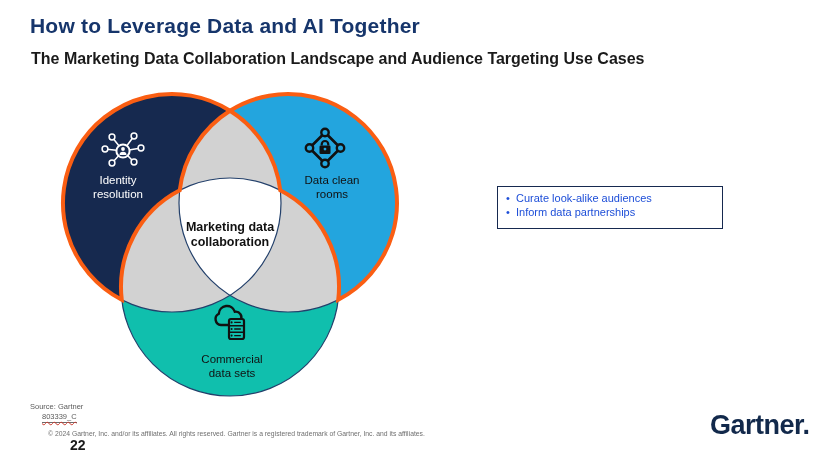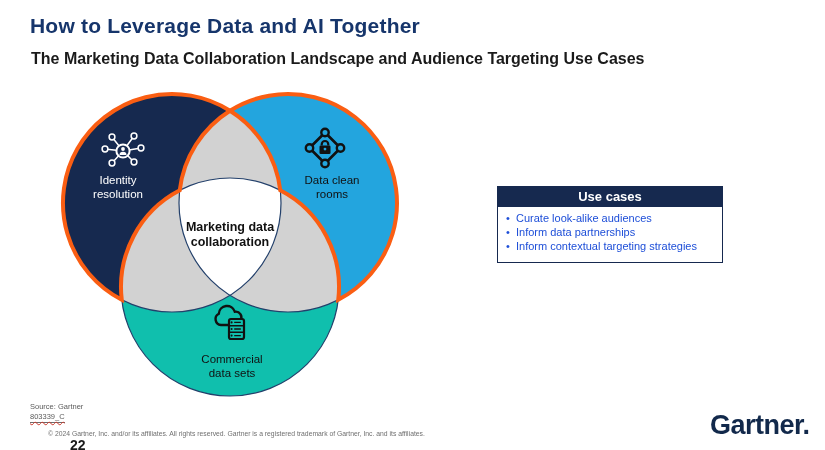--- a/index.html
+++ b/index.html
@@ -16,21 +16,21 @@
   .usecases{position:absolute;left:497px;top:186px;width:226px;background:#fff;
             border:1.6px solid #16294F;box-sizing:border-box;}
   .usecases-header{background:#16294F;color:#fff;font-weight:bold;font-size:13px;
                    text-align:center;padding:2px 0 3px 0;}
   .usecases-body{list-style:none;margin:0;padding:5px 6px 8px 7px;font-size:11px;
                  color:#1d4ed8;line-height:1.26;}
   .usecases-body li{position:relative;padding-left:11px;}
   .usecases-body li::before{content:"\2022";position:absolute;left:1px;top:0;}
   .source{position:absolute;left:30px;top:402px;font-size:7.5px;color:#5b5b5b;line-height:1.35;}
   .doc-code{display:inline-block;color:#5b5b5b;border-bottom:1px solid #6b6b6b;
-            text-decoration:underline wavy #cc3b2e 1px;text-underline-offset:2px;cursor:pointer;}
+            text-decoration:underline wavy #cc3b2e 1px;text-underline-offset:2px;cursor:pointer;margin-left:12px;}
   .pagenum{position:absolute;left:30px;top:437px;font-size:14px;font-weight:bold;color:#1a1a1a;margin-left:40px;}
   .copyright{position:absolute;left:48px;top:430px;font-size:6.8px;color:#707070;white-space:nowrap;}
   .logo{position:absolute;left:710px;top:410px;font-size:27px;font-weight:bold;
         color:#12294B;letter-spacing:-.5px;text-align:right;}
 </style>
 </head>
 <body>
 
 <div class="slide">
 
@@ -97,25 +97,23 @@
     <text x="272" y="113" text-anchor="middle" fill="#111" class="circle-label">rooms</text>
 
     <text x="172" y="278" text-anchor="middle" fill="#111" class="circle-label">Commercial</text>
     <text x="172" y="292" text-anchor="middle" fill="#111" class="circle-label">data sets</text>
 
     <text x="170" y="146" text-anchor="middle" class="center-label">Marketing data</text>
     <text x="170" y="161" text-anchor="middle" class="center-label">collaboration</text>
   </svg>
 
   <div class="usecases">
-    <div class="usecases-header">Use cases</div>
     <ul class="usecases-body">
       <li>Curate look-alike audiences</li>
       <li>Inform data partnerships</li>
-      <li>Inform contextual targeting strategies</li>
     </ul>
   </div>
 
   <div class="source">
     <div>Source: Gartner</div>
     <span class="doc-code">803339_C</span>
   </div>
 
   <div class="pagenum">22</div>
   <div class="copyright">© 2024 Gartner, Inc. and/or its affiliates. All rights reserved. Gartner is a registered trademark of Gartner, Inc. and its affiliates.</div>

